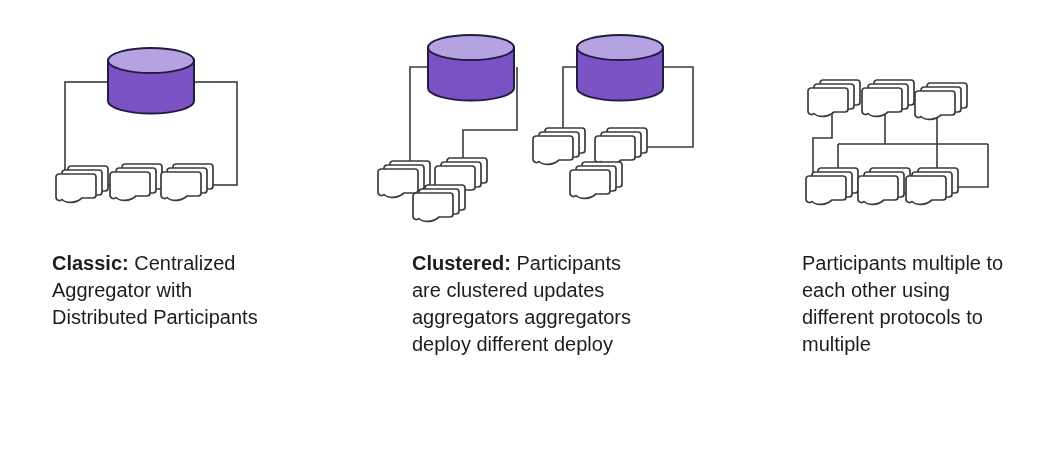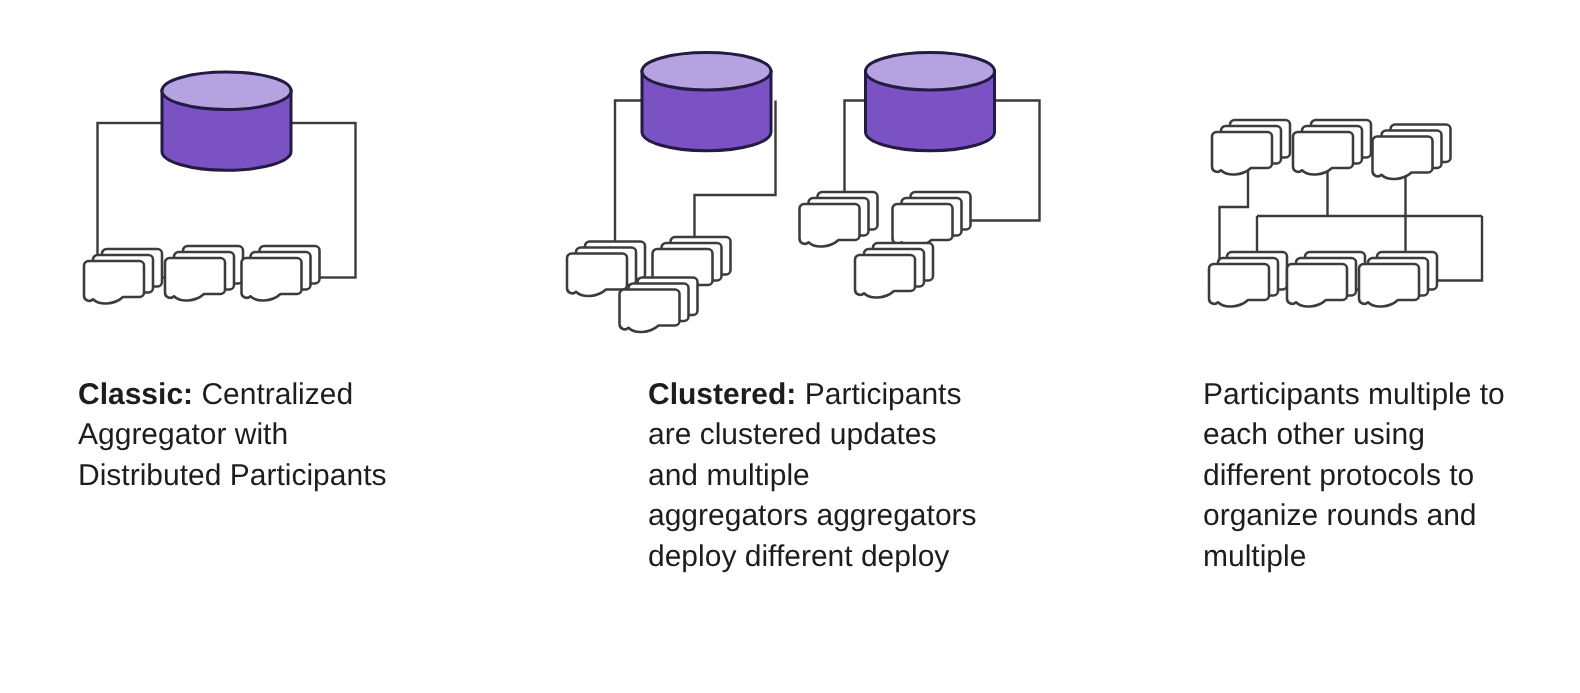--- a/index.html
+++ b/index.html
@@ -122,29 +122,27 @@
       <use href="#stack" x="906" y="168"></use>
     </g>
   </svg>
 
   <div class="caption" style="left:52px; top:250px; width:230px">
       <div class="cap-line"><strong>Classic:</strong> Centralized</div>
       <div class="cap-line">Aggregator with</div>
       <div class="cap-line">Distributed Participants</div>
     </div>
 
-  <div class="caption" style="left:432px; top:250px; width:250px">
+  <div class="caption" style="left:412px; top:250px; width:250px">
       <div class="cap-line"><strong>Clustered:</strong> Participants</div>
       <div class="cap-line">are clustered updates</div>
-      <div class="cap-line">and multiple</div>
       <div class="cap-line">aggregators aggregators</div>
       <div class="cap-line">deploy different deploy</div>
     </div>
 
   <div class="caption" style="left:802px; top:250px; width:240px">
       <div class="cap-line">Participants multiple to</div>
       <div class="cap-line">each other using</div>
       <div class="cap-line">different protocols to</div>
-      <div class="cap-line">organize rounds and</div>
       <div class="cap-line">multiple</div>
     </div>
 
 </div>
 
 </body></html>

